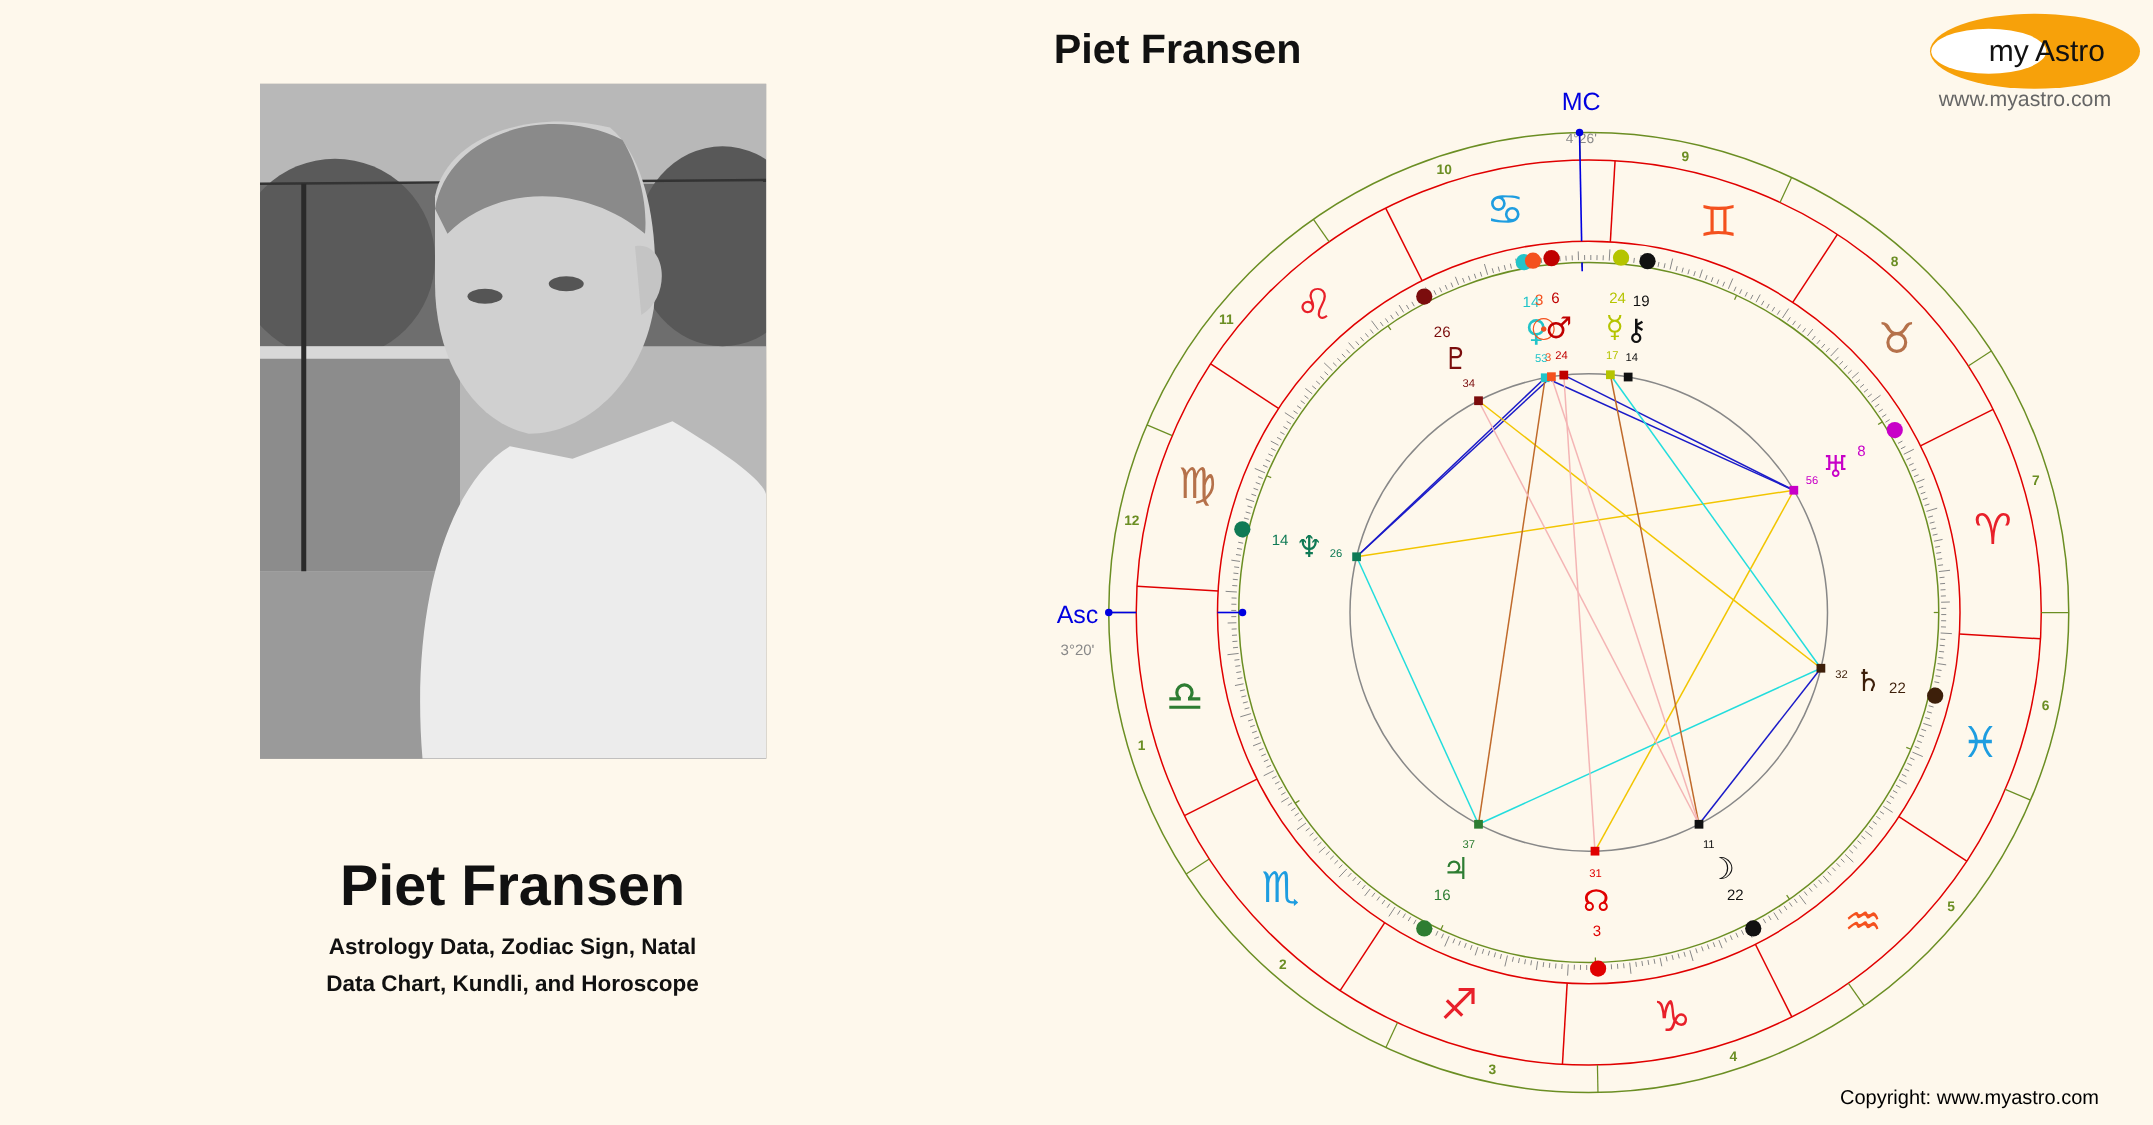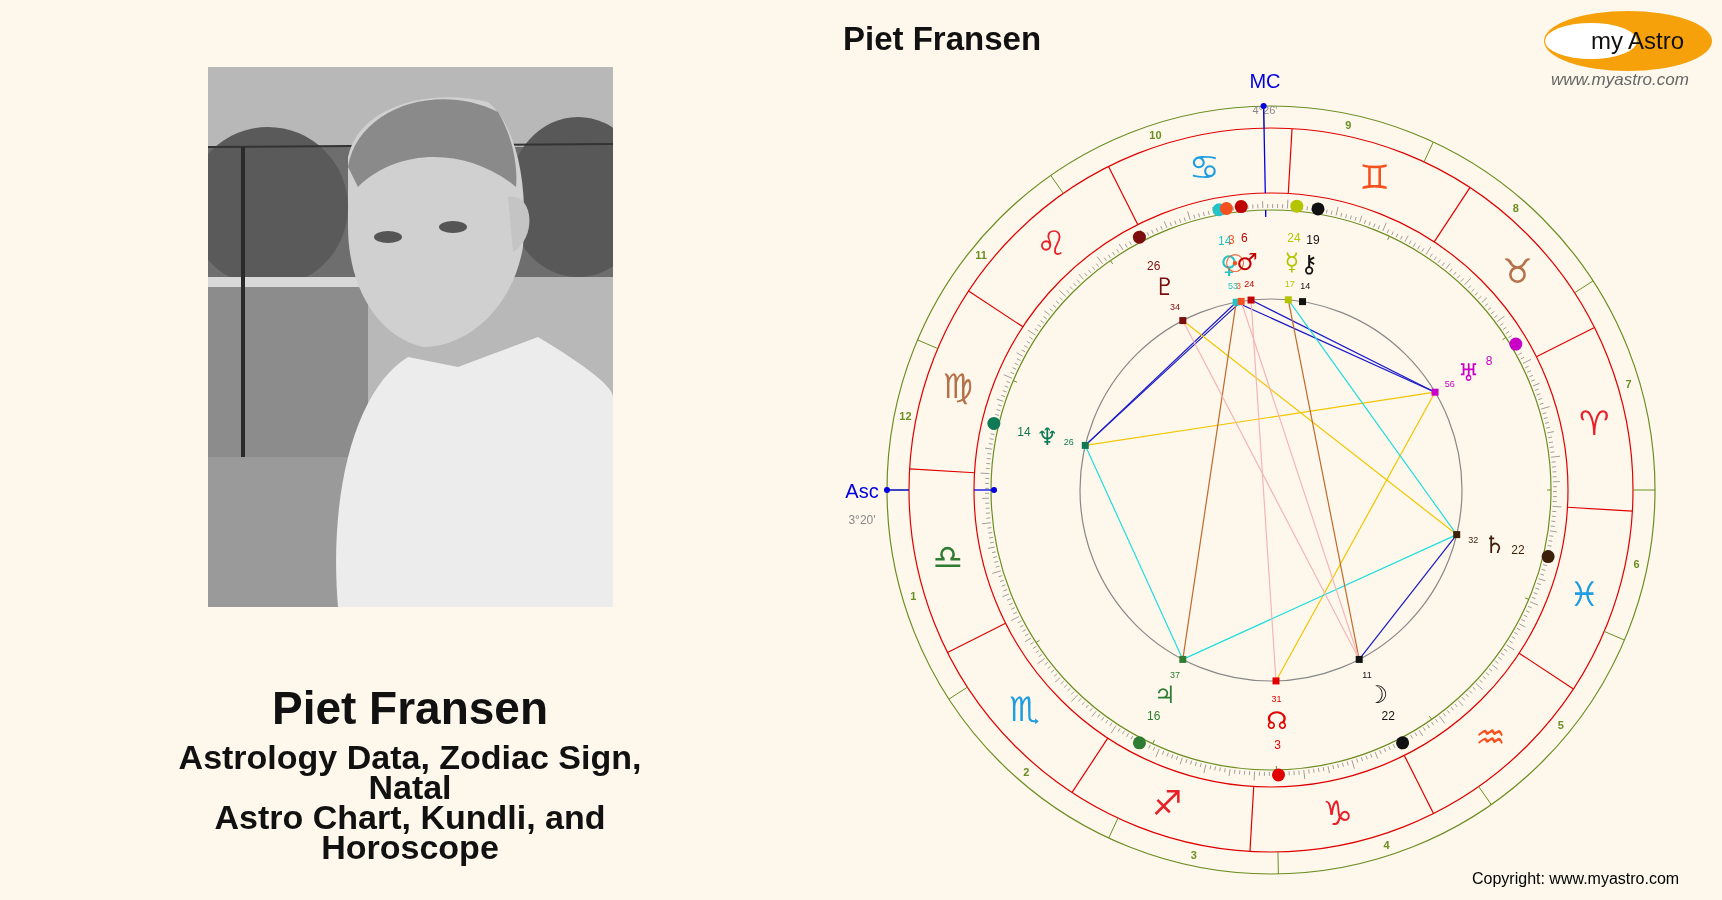--- a/index.html
+++ b/index.html
@@ -14,31 +14,31 @@
     background: linear-gradient(180deg, #9a9a9a 0%, #bdbdbd 30%, #6f6f6f 48%, #8a8a8a 70%, #7a7a7a 100%);
     overflow: hidden;
   }
   .photo svg { position: absolute; left: 0; top: 0; }
   .person-name {
     position: absolute; left: 190px; width: 440px; top: 681px;
     text-align: center; font-weight: bold; font-size: 46px; color: #111;
   }
   .person-sub {
     position: absolute; left: 170px; width: 480px; top: 742px;
-    text-align: center; font-weight: bold; font-size: 34px; line-height: 30px; color: #111;
+    text-align: center; font-weight: bold; font-size: 18px; line-height: 30px; color: #111;
   }
   .chart-title {
     position: absolute; left: 843px; top: 20px;
     font-weight: bold; font-size: 33px; color: #111;
   }
   .logo {
     position: absolute; left: 1543px; top: 10px; width: 170px; height: 62px;
   }
   .logo-url {
-    position: absolute; left: 1551px; top: 70px; font-size: 17px; color: #666; font-style: italic;
+    position: absolute; left: 1551px; top: 70px; font-size: 17px; color: #666;
   }
   .copyright {
     position: absolute; left: 1472px; top: 870px; font-size: 16px; color: #000000;
   }
   .chart { position: absolute; left: 0; top: 0; }
 </style>
 </head>
 <body>
 
 <div class="photo" title="Black and white portrait photo of Piet Fransen">
@@ -57,21 +57,21 @@
     <path d="M140 100 C150 40 230 15 290 45 C305 70 310 100 308 120 C260 80 190 80 150 120 Z" fill="#8a8a8a"></path>
     <ellipse cx="180" cy="170" rx="14" ry="6" fill="#555"></ellipse>
     <ellipse cx="245" cy="160" rx="14" ry="6" fill="#555"></ellipse>
     <path d="M300 130 C325 125 330 170 305 185 Z" fill="#c4c4c4"></path>
   </svg>
 </div>
 
 <div class="person-name">Piet Fransen</div>
 <div class="person-sub">
   <div>Astrology Data, Zodiac Sign, Natal</div>
-  <div>Astro Chart, Kundli, and Horoscope</div>
+  <div>Data Chart, Kundli, and Horoscope</div>
 </div>
 
 <div class="chart-title">Piet Fransen</div>
 
 <a class="logo">
   <svg width="170" height="62" viewBox="0 0 170 62">
     <ellipse cx="85" cy="31" rx="84" ry="30" fill="#f7a10a"></ellipse>
     <ellipse cx="48" cy="31" rx="46" ry="18" fill="#ffffff"></ellipse>
     <text x="48" y="39" font-family="Liberation Sans, sans-serif" font-size="24" fill="#111">my</text>
     <text x="85" y="39" font-family="Liberation Sans, sans-serif" font-size="24" fill="#111">Astro</text>

